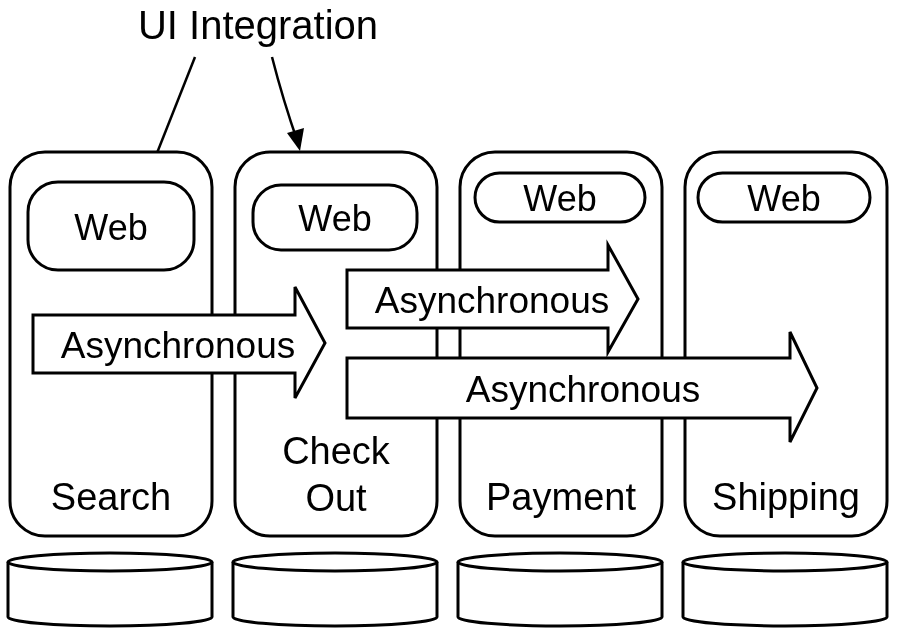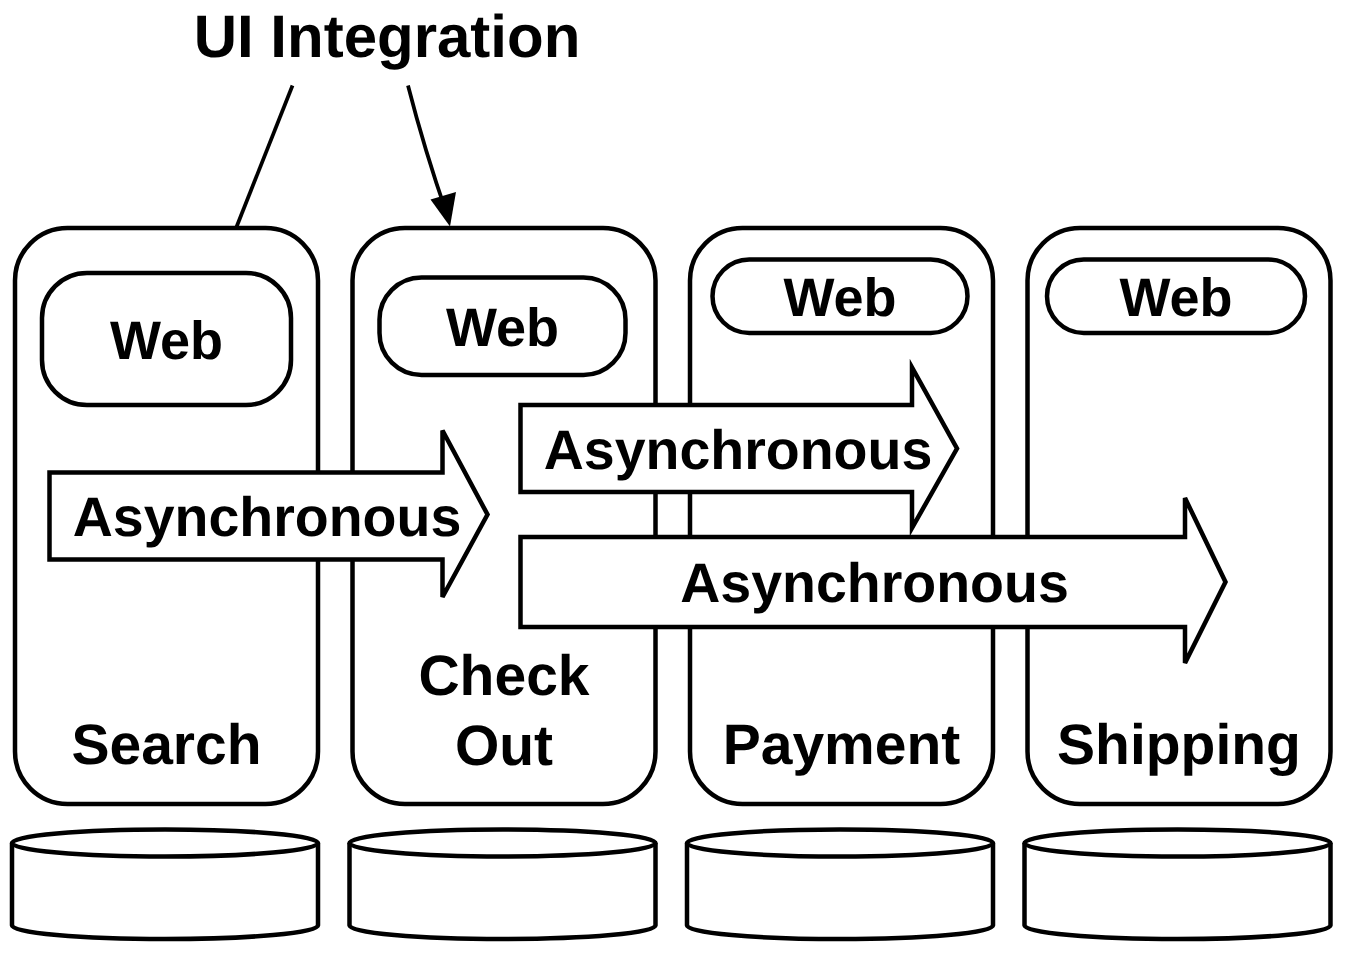--- a/index.html
+++ b/index.html
@@ -9,21 +9,20 @@
     width: 898px;
     height: 642px;
     overflow: hidden;
     font-family: "Liberation Sans", sans-serif;
   }
   .stage {
     position: relative;
     width: 838px;
     height: 642px;
     background: #ffffff;
-    font-weight: bold;
   }
   svg { display: block; }
   .shape {
     fill: #ffffff;
     stroke: #000000;
     stroke-width: 3;
   }
   .ln {
     fill: none;
     stroke: #000000;

